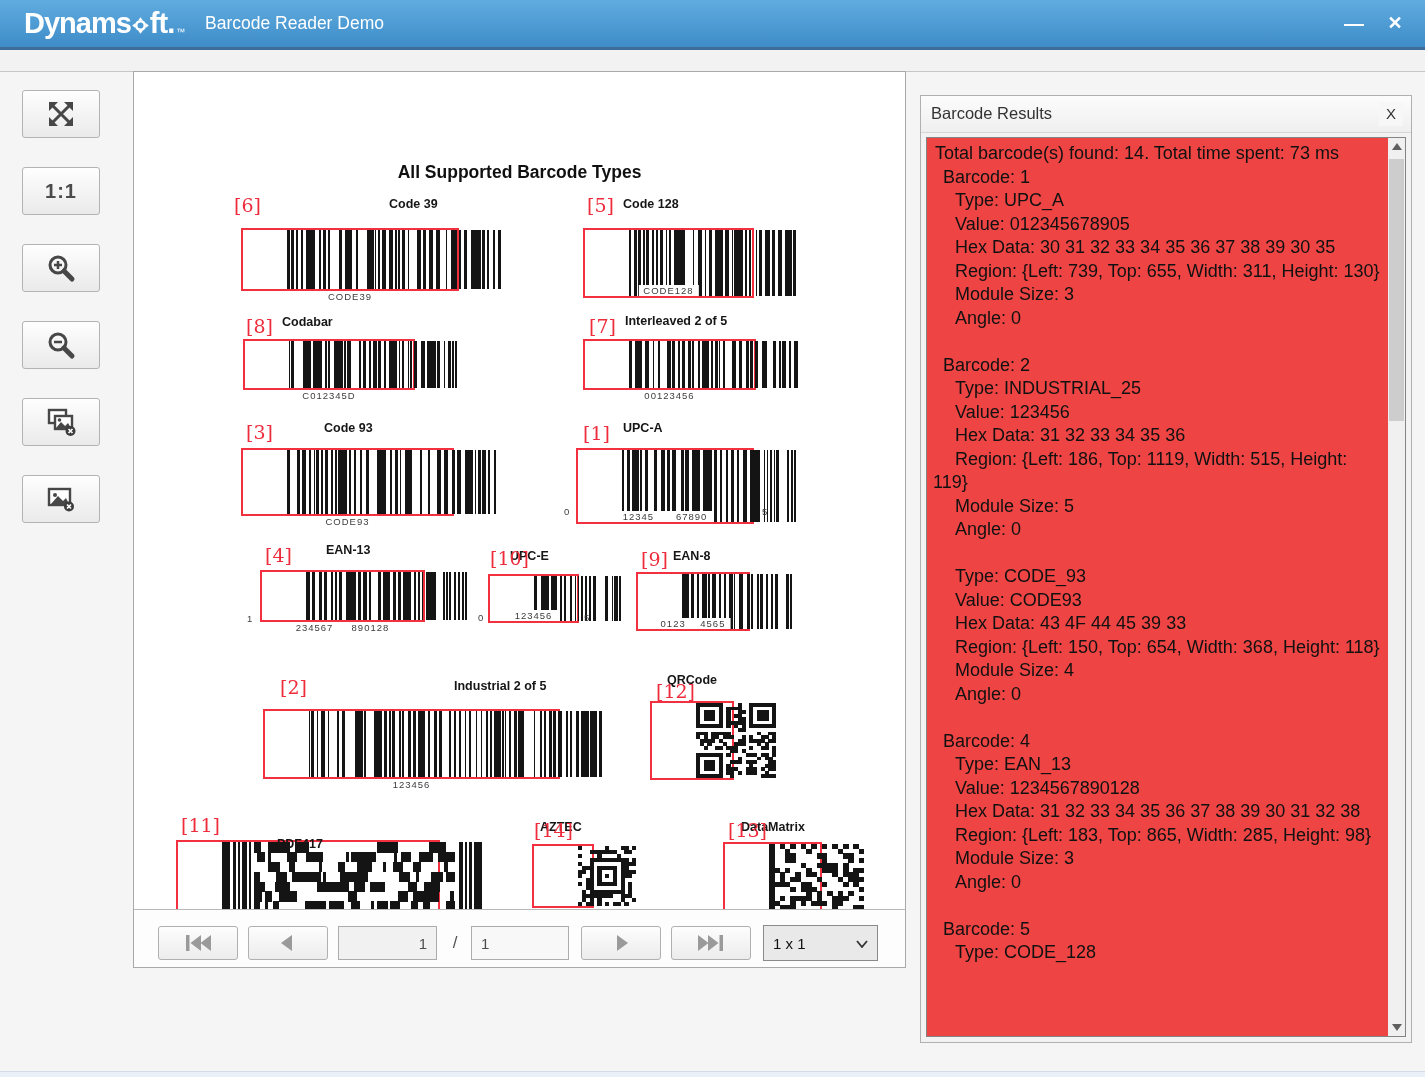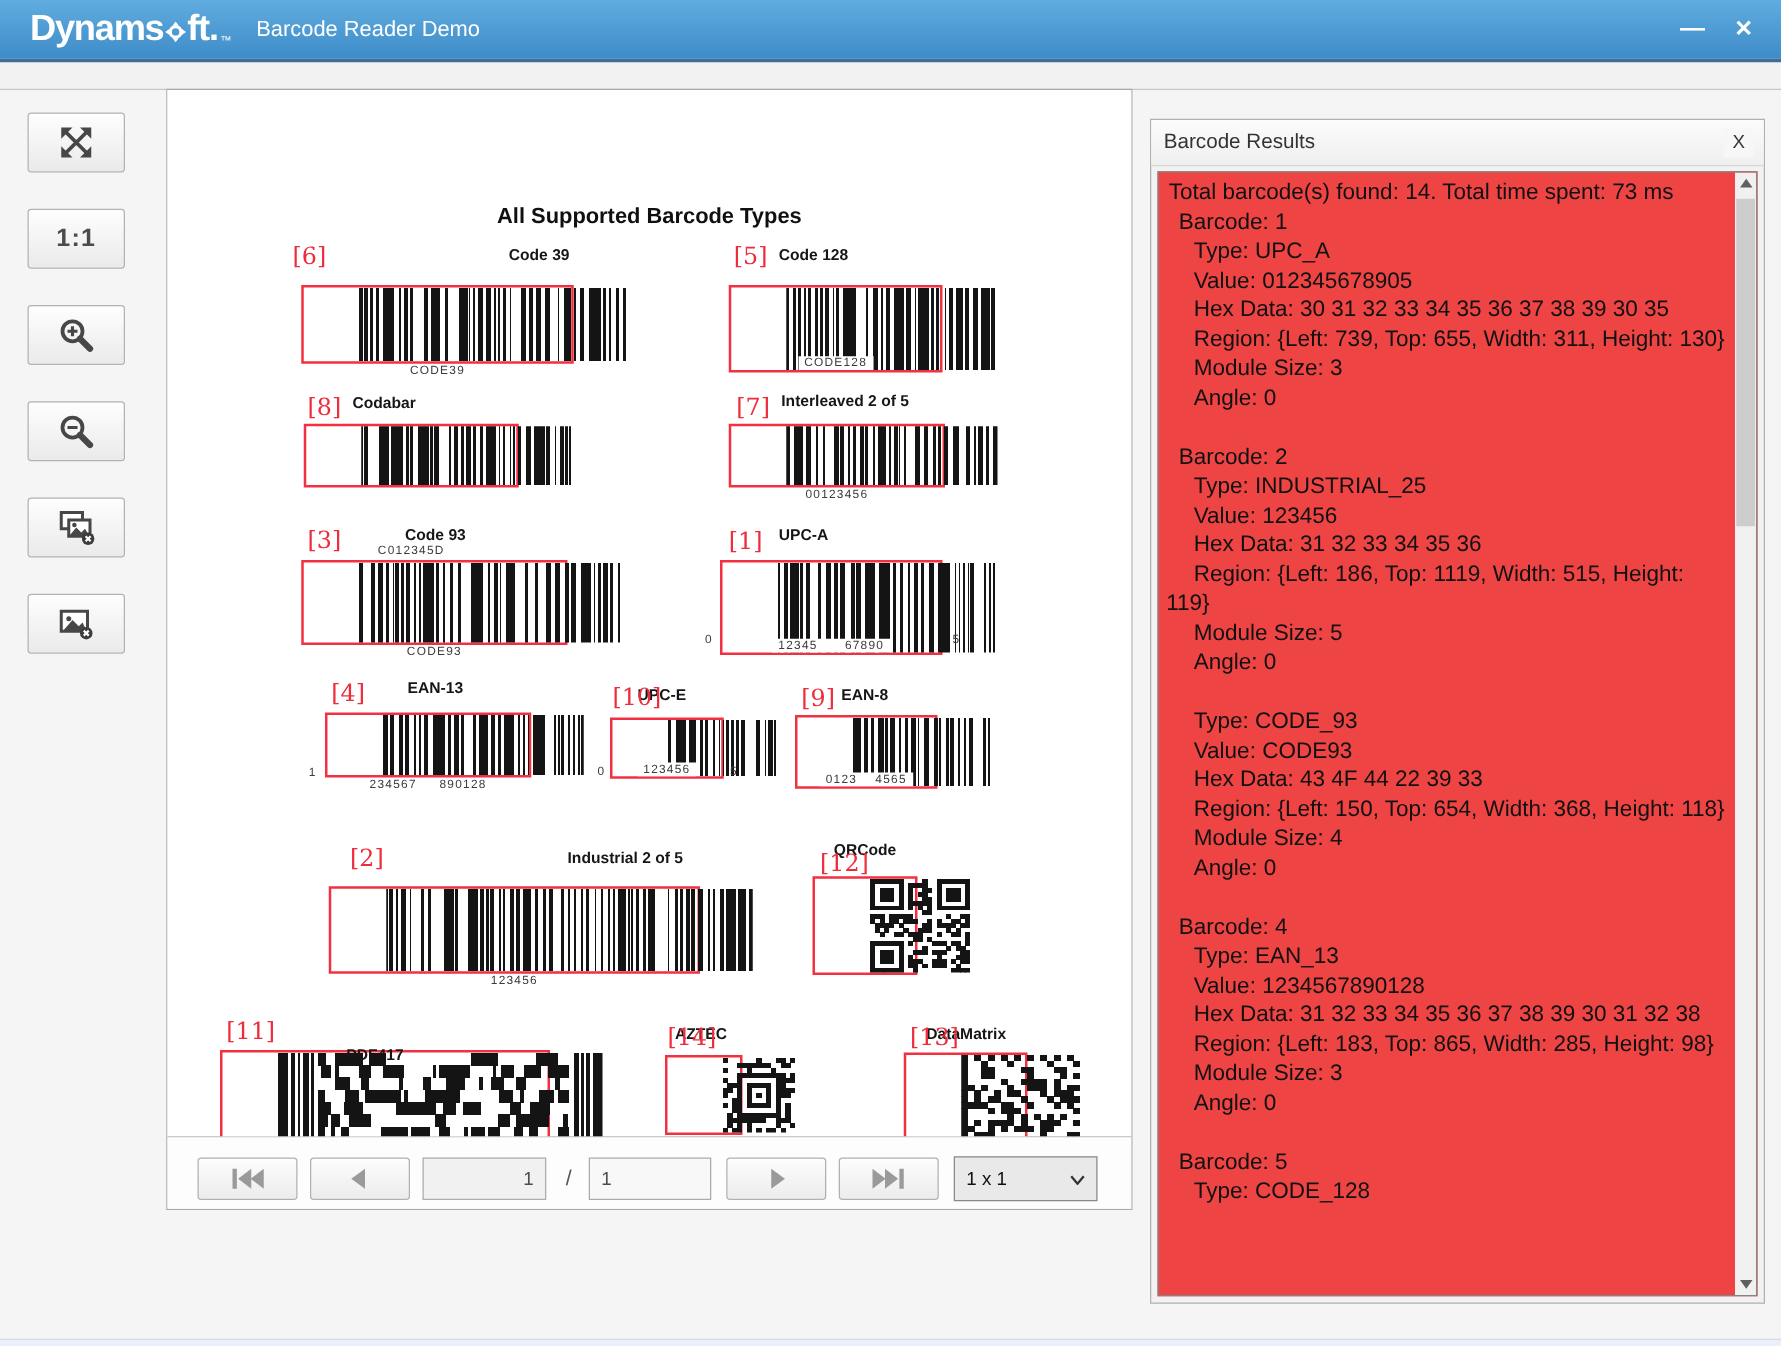--- a/index.html
+++ b/index.html
@@ -150,21 +150,21 @@
     <circle cx="23" cy="21.5" r="5" fill="#3d3d3d"></circle>
     <path d="M21 19.5 L25 23.5 M25 19.5 L21 23.5" stroke="#fff" stroke-width="1.7"></path>
   </svg>
 </div>
 
 <div class="viewer">
   <div class="doc-canvas">
     <div class="doc-title">All Supported Barcode Types</div>
 
   <div class="bc-num" style="left: 100px; top: 122px;">[6]</div>
-      <div class="bc-title" style="left: 273px; top: 125px;">Code 39</div>
+      <div class="bc-title" style="left: 255px; top: 125px;">Code 39</div>
       <div class="bc-box" style="left: 107px; top: 156px; width: 218px; height: 63px; border-color: rgb(242, 48, 64);">
         <svg width="214" height="59" shape-rendering="crispEdges" fill="#141414">
           <rect x="0" y="0" width="3" height="59"></rect>
           <rect x="4" y="0" width="3" height="59"></rect>
           <rect x="9" y="0" width="2" height="59"></rect>
           <rect x="14" y="0" width="2" height="59"></rect>
           <rect x="19" y="0" width="9" height="59"></rect>
           <rect x="32" y="0" width="2" height="59"></rect>
           <rect x="36" y="0" width="3" height="59"></rect>
           <rect x="41" y="0" width="2" height="59"></rect>
@@ -260,21 +260,21 @@
           <rect x="125" y="0" width="3" height="47"></rect>
           <rect x="132" y="0" width="4" height="47"></rect>
           <rect x="138" y="0" width="9" height="47"></rect>
           <rect x="148" y="0" width="3" height="47"></rect>
           <rect x="155" y="0" width="1" height="47"></rect>
           <rect x="159" y="0" width="3" height="47"></rect>
           <rect x="163" y="0" width="2" height="47"></rect>
           <rect x="166" y="0" width="2" height="47"></rect>
         </svg>
       </div>
-      <div class="bc-sub-below" style="left: 109px; top: 318px; width: 172px; margin-top: 45px;">C012345D</div>
+      <div class="bc-sub-below" style="left: 109px; top: 318px; width: 172px;">C012345D</div>
       <div class="bc-num" style="left: 455px; top: 243px;">[7]</div>
       <div class="bc-title" style="left: 491px; top: 242px;">Interleaved 2 of 5</div>
       <div class="bc-box" style="left: 449px; top: 267px; width: 173px; height: 51px; border-color: rgb(242, 48, 64);">
         <svg width="169" height="47" shape-rendering="crispEdges" fill="#141414">
           <rect x="0" y="0" width="3" height="47"></rect>
           <rect x="6" y="0" width="7" height="47"></rect>
           <rect x="16" y="0" width="4" height="47"></rect>
           <rect x="24" y="0" width="1" height="47"></rect>
           <rect x="29" y="0" width="2" height="47"></rect>
           <rect x="38" y="0" width="4" height="47"></rect>
@@ -1215,21 +1215,21 @@
         <div class="rline lv1">Barcode: 2</div>
         <div class="rline lv2">Type: INDUSTRIAL_25</div>
         <div class="rline lv2">Value: 123456</div>
         <div class="rline lv2">Hex Data: 31 32 33 34 35 36</div>
         <div class="rline lv2">Region: {Left: 186, Top: 1119, Width: 515, Height: 119}</div>
         <div class="rline lv2">Module Size: 5</div>
         <div class="rline lv2">Angle: 0</div>
         <div class="rline lv1">&nbsp;</div>
         <div class="rline lv2">Type: CODE_93</div>
         <div class="rline lv2">Value: CODE93</div>
-        <div class="rline lv2">Hex Data: 43 4F 44 22 39 33</div>
+        <div class="rline lv2">Hex Data: 43 4F 44 45 39 33</div>
         <div class="rline lv2">Region: {Left: 150, Top: 654, Width: 368, Height: 118}</div>
         <div class="rline lv2">Module Size: 4</div>
         <div class="rline lv2">Angle: 0</div>
         <div class="rline lv1">&nbsp;</div>
         <div class="rline lv1">Barcode: 4</div>
         <div class="rline lv2">Type: EAN_13</div>
         <div class="rline lv2">Value: 1234567890128</div>
         <div class="rline lv2">Hex Data: 31 32 33 34 35 36 37 38 39 30 31 32 38</div>
         <div class="rline lv2">Region: {Left: 183, Top: 865, Width: 285, Height: 98}</div>
         <div class="rline lv2">Module Size: 3</div>

